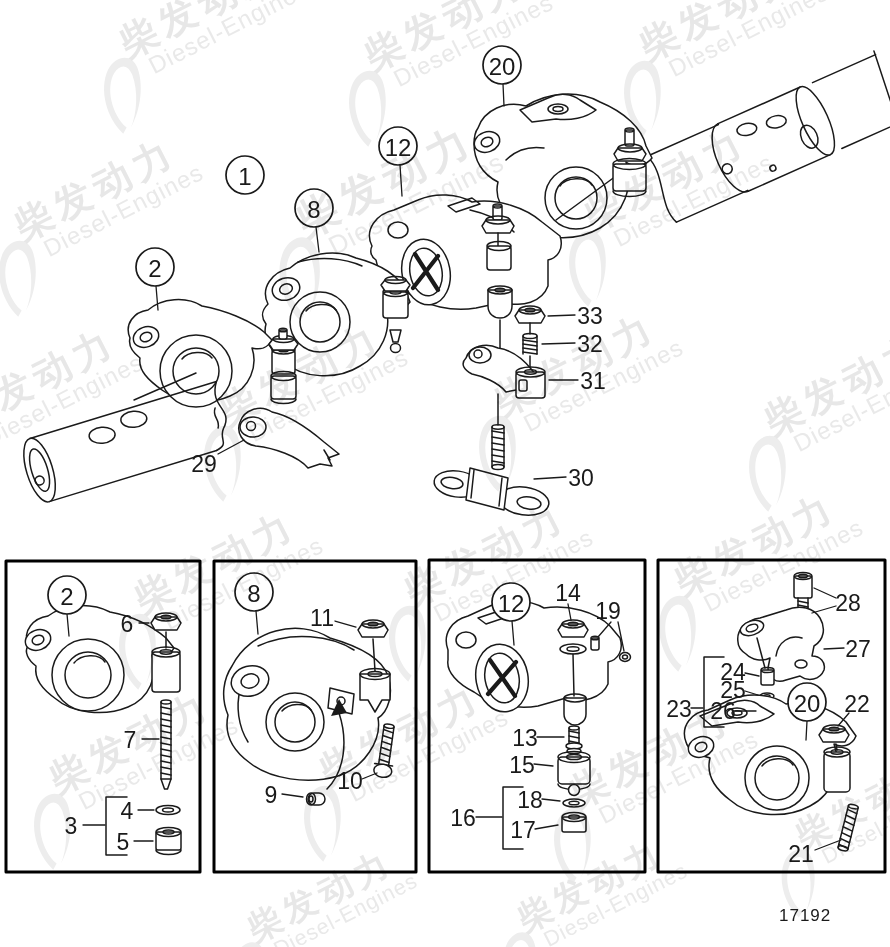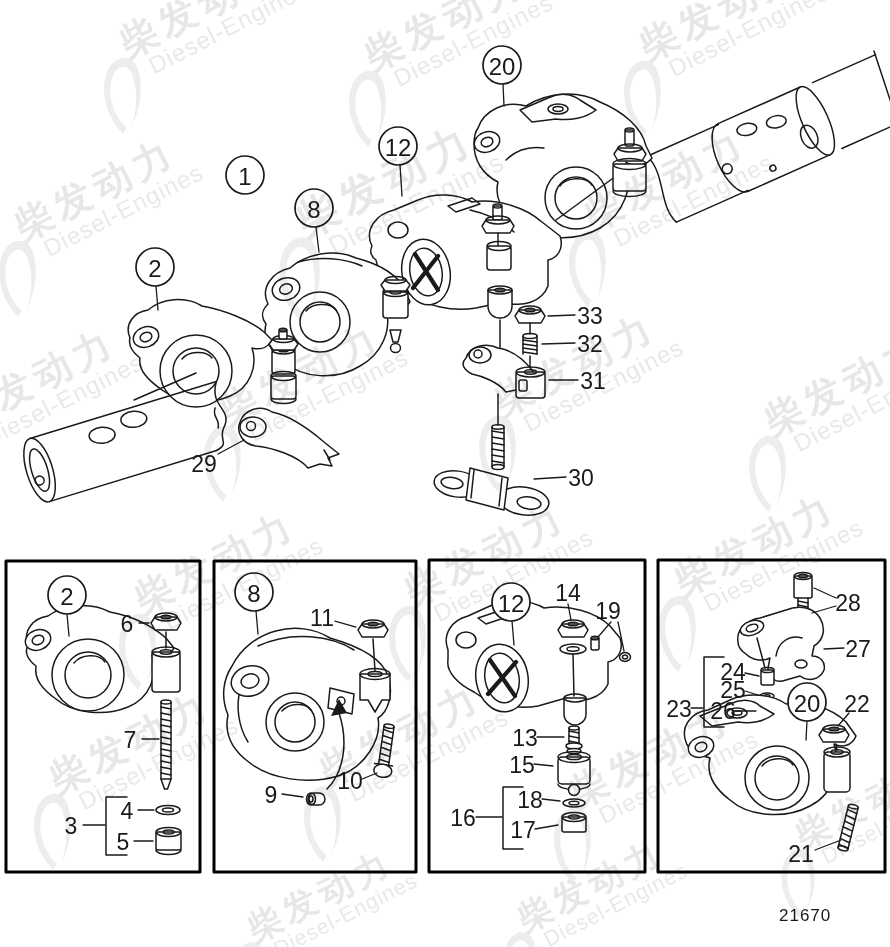--- a/index.html
+++ b/index.html
@@ -586,14 +586,14 @@
       <svg class="wm-logo" viewBox="0 0 60 78">
         <path d="M10,74 C2,52 8,22 26,8 C40,-2 56,4 54,20 C52,38 38,60 20,72 C32,62 44,42 46,24 C47,12 40,8 30,14 C16,23 8,50 16,70 Z" fill="#ededed"></path>
       </svg>
       <div class="wm-text">
         <span class="wm-cn">柴发动力</span>
         <span class="wm-en">Diesel-Engines</span>
       </div>
     </div>
     </div>
 
-  <div class="dwg-num">21670</div>
+  <div class="dwg-num">17192</div>
 </div>
 
 </body></html>

